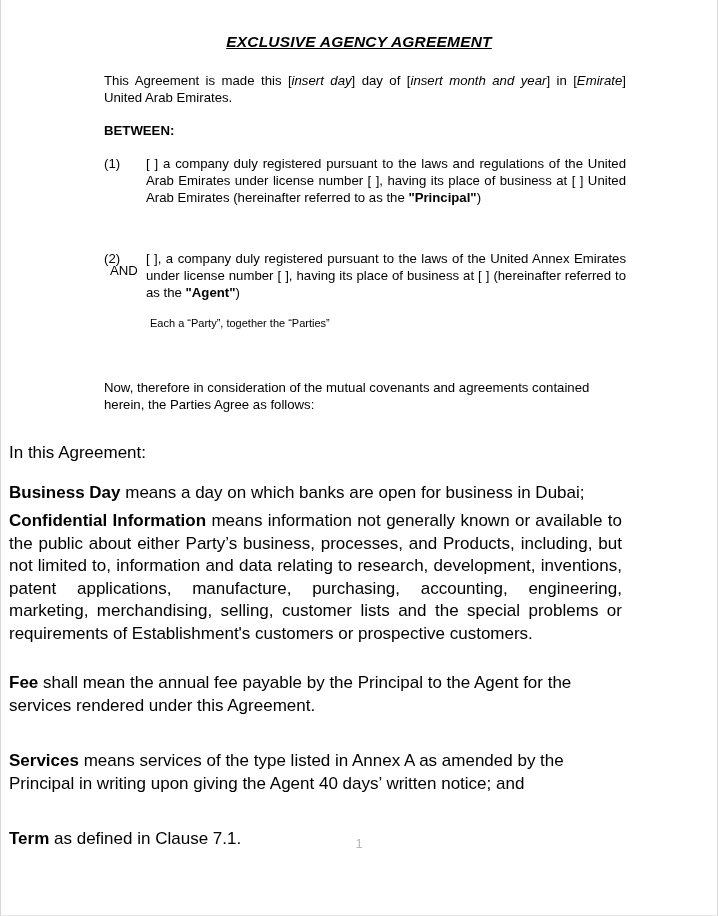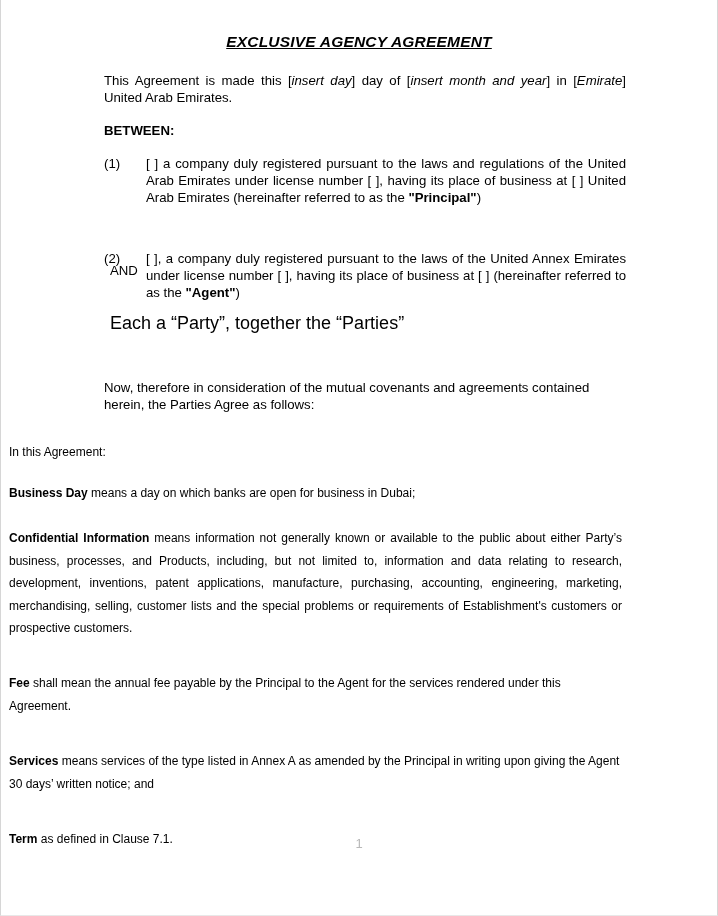--- a/index.html
+++ b/index.html
@@ -61,23 +61,24 @@
   .clause-text {
     flex: 1;
     text-align: justify;
   }
   .and-line {
     font-size: 13.2px;
     line-height: 17px;
     padding-left: 6px;
   }
   .each-party {
-    font-size: 18px;
+    font-size: 11px;
     line-height: 17px;
     padding-left: 6px;
+    margin-left: 40px;
   }
   .now-therefore {
     font-size: 13.2px;
     font-weight: normal;
     line-height: 17px;
     text-align: left;
   }
   .full-col {
     position: absolute;
     left: 3px;
@@ -85,26 +86,26 @@
   }
   .article-head {
     font-size: 13.4px;
     font-weight: bold;
     font-style: italic;
     text-decoration: underline;
     line-height: 17px;
     display: inline-block;
   }
   .plain {
-    font-size: 12px;
+    font-size: 17px;
     line-height: 17px;
     padding-left: 5px;
   }
   .defn {
-    font-size: 12px;
+    font-size: 17px;
     line-height: 22.5px;
     padding-left: 5px;
   }
   .defn.just {
     text-align: justify;
     padding-left: 5px;
     padding-right: 0px;
   }
   .defn b { font-weight: bold; }
   .page-number {
@@ -160,30 +161,30 @@
 
 
   <div class="full-col" style="top:444px;">
     <div class="plain">In this Agreement:</div>
   </div>
 
   <div class="full-col" style="top:482px;">
     <div class="defn"><b>Business Day</b><span> means a day on which banks are open for business in Dubai;</span></div>
   </div>
 
-  <div class="full-col" style="top:527px; width:618px;">
+  <div class="full-col" style="top:510px; width:618px;">
     <div class="defn just"><b>Confidential Information</b><span> means information not generally known or available to the public about either Party’s business, processes, and Products, including, but not limited to, information and data relating to research, development, inventions, patent applications, manufacture, purchasing, accounting, engineering, marketing, merchandising, selling, customer lists and the special problems or requirements of Establishment's customers or prospective customers.</span></div>
   </div>
 
   <div class="full-col" style="top:672px;">
     <div class="defn"><b>Fee</b><span> shall mean the annual fee payable by the Principal to the Agent  for the services rendered under this Agreement.</span></div>
   </div>
 
   <div class="full-col" style="top:750px;">
-    <div class="defn"><b>Services</b><span> means services of the type listed in Annex A as amended by the Principal in writing upon giving the Agent 30 days’ written notice; and</span></div>
+    <div class="defn"><b>Services</b><span> means services of the type listed in Annex A as amended by the Principal in writing upon giving the Agent 40 days’ written notice; and</span></div>
   </div>
 
   <div class="full-col" style="top:828px;">
     <div class="defn"><b>Term</b><span> as defined in Clause 7.1.</span></div>
   </div>
 
   <div class="page-number" style="top:836px;">1</div>
 
 </div>
 

